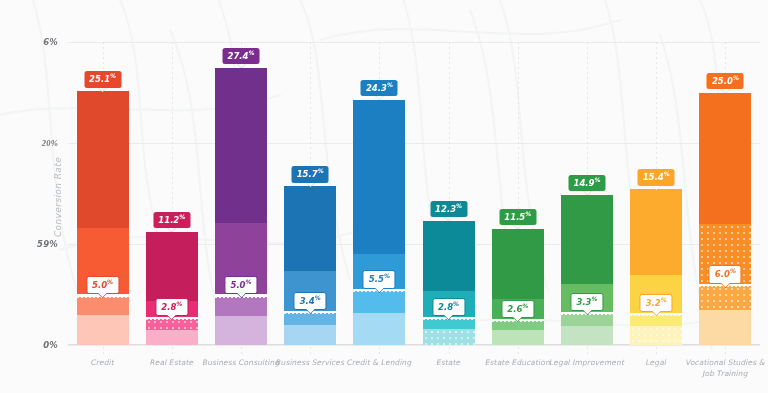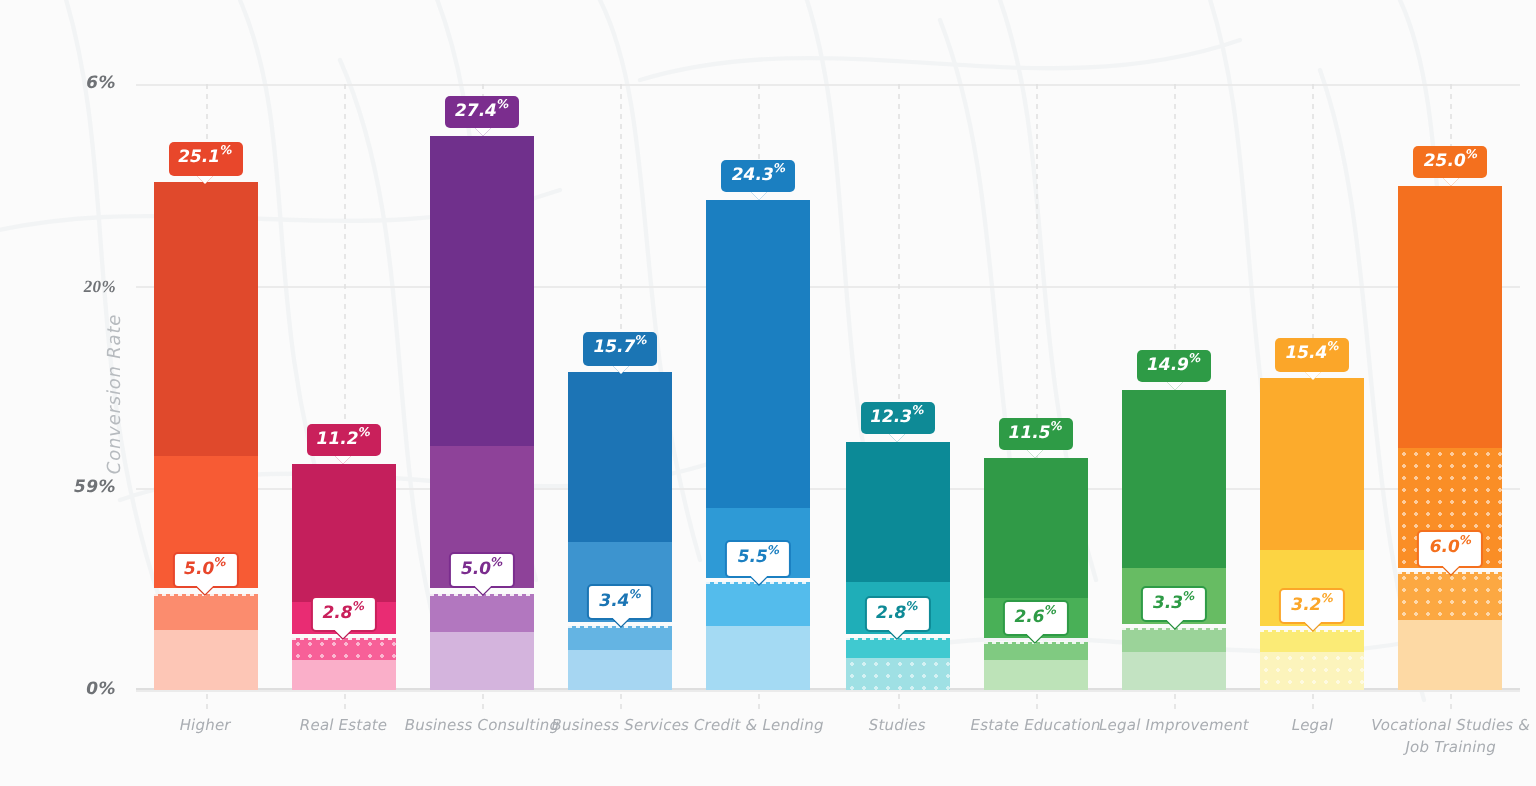--- a/index.html
+++ b/index.html
@@ -217,23 +217,23 @@
         <div class="seg dotted" style="top: 181.8px; height: 60.6px; background: rgb(250, 142, 38);"></div>
         <div class="seg dotted" style="top: 242.4px; height: 25.25px; background: rgb(252, 168, 66); margin-top: 2px;">
           <div class="seg-top-dash"></div>
         </div>
         <div class="seg" style="top: 267.65px; height: 35.35px; background: rgb(253, 217, 164);"></div>
       </div>
       <div class="callout filled" style="left: 657.4px; top: 30.5px; background: rgb(244, 112, 30); color: rgb(255, 255, 255); --c: #F4701E;"><span style="color: rgb(255, 255, 255);">25.0</span><span class="pct" style="color: rgb(255, 255, 255);">%</span><div style="position: absolute; left: 50%; top: 100%; transform: translateX(-50%); width: 0px; height: 0px; border-left: 4px solid transparent; border-right: 4px solid transparent; border-top: 4px solid rgb(244, 112, 30);"></div></div>
       <div class="callout outline" style="left: 657.4px; top: 223.4px; color: rgb(244, 112, 30); border: 1px solid rgb(244, 112, 30);"><span>6.0</span><span class="pct">%</span><div style="position: absolute; left: 50%; top: 100%; transform: translateX(-50%); width: 0px; height: 0px; border-left: 5px solid transparent; border-right: 5px solid transparent; border-top: 5px solid rgb(244, 112, 30); z-index: -1;"></div><div style="position: absolute; left: 50%; top: 100%; transform: translateX(-50%); width: 0px; height: 0px; border-left: 4px solid transparent; border-right: 4px solid transparent; border-top: 4px solid rgb(255, 255, 255);"></div></div>
     </div>
 
-<div class="xlabel" style="left: 102.6px;">Higher</div>
+<div class="xlabel" style="left: 102.6px;">Credit</div>
     <div class="xlabel" style="left: 171.8px;">Real Estate</div>
     <div class="xlabel" style="left: 241px;">Business Consulting</div>
     <div class="xlabel" style="left: 310.2px;">Business Services</div>
     <div class="xlabel" style="left: 379.4px; font-style: italic;">Credit &amp; Lending</div>
-    <div class="xlabel" style="left: 448.6px;">Studies</div>
+    <div class="xlabel" style="left: 448.6px;">Estate</div>
     <div class="xlabel" style="left: 517.8px;">Estate Education</div>
     <div class="xlabel" style="left: 587px;">Legal Improvement</div>
     <div class="xlabel" style="left: 656.2px;">Legal</div>
     <div class="xlabel" style="left: 725.4px;">Vocational Studies &amp; Job Training</div>
   </div>
 
 </body></html>

